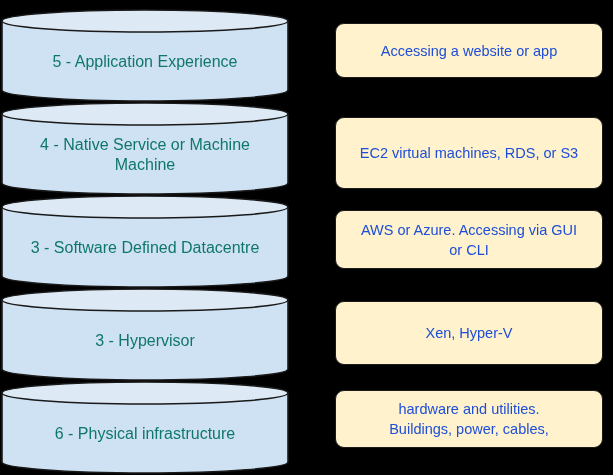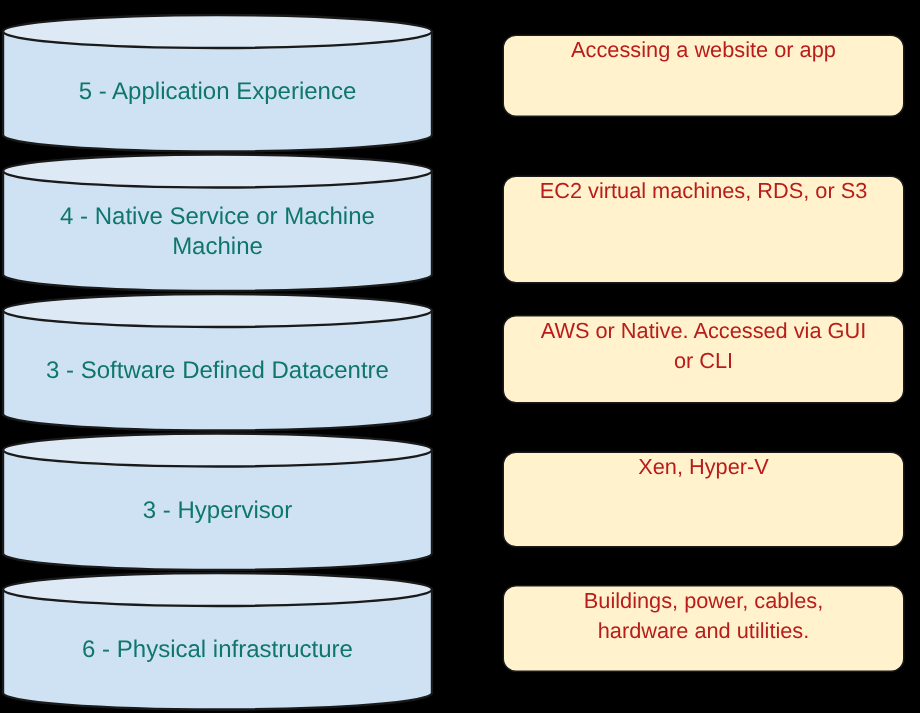--- a/index.html
+++ b/index.html
@@ -42,24 +42,24 @@
     position: absolute;
     left: 335px;
     width: 268px;
     box-sizing: border-box;
     background: #fff2cc;
     border: 1.5px solid #1a1a1a;
     border-radius: 9px;
     display: flex;
     flex-direction: column;
     align-items: center;
-    justify-content: flex-start;
+    justify-content: center;
     font-size: 14.5px;
     line-height: 20px;
-    color: #b91c1c;
+    color: #1d4ed8;
     text-align: center;
     white-space: nowrap;
   }
 </style>
 </head>
 <body>
 
 <div class="canvas">
 
   <div class="cyl" style="top:9px">
@@ -126,27 +126,27 @@
     <span>Accessing a website or app</span>
     <span></span>
   </div>
 
   <div class="note" style="top:117px;height:72px">
     <span>EC2 virtual machines, RDS, or S3</span>
     <span></span>
   </div>
 
   <div class="note" style="top:210px;height:59px">
-    <span>AWS or Native. Accessed via GUI</span>
+    <span>AWS or Azure. Accessing via GUI</span>
     <span>or CLI</span>
   </div>
 
   <div class="note" style="top:301px;height:64px">
     <span>Xen, Hyper-V</span>
     <span></span>
   </div>
 
   <div class="note" style="top:390px;height:58px">
+    <span>hardware and utilities.</span>
     <span>Buildings, power, cables,</span>
-    <span>hardware and utilities.</span>
   </div>
 
 </div>
 
 </body></html>

